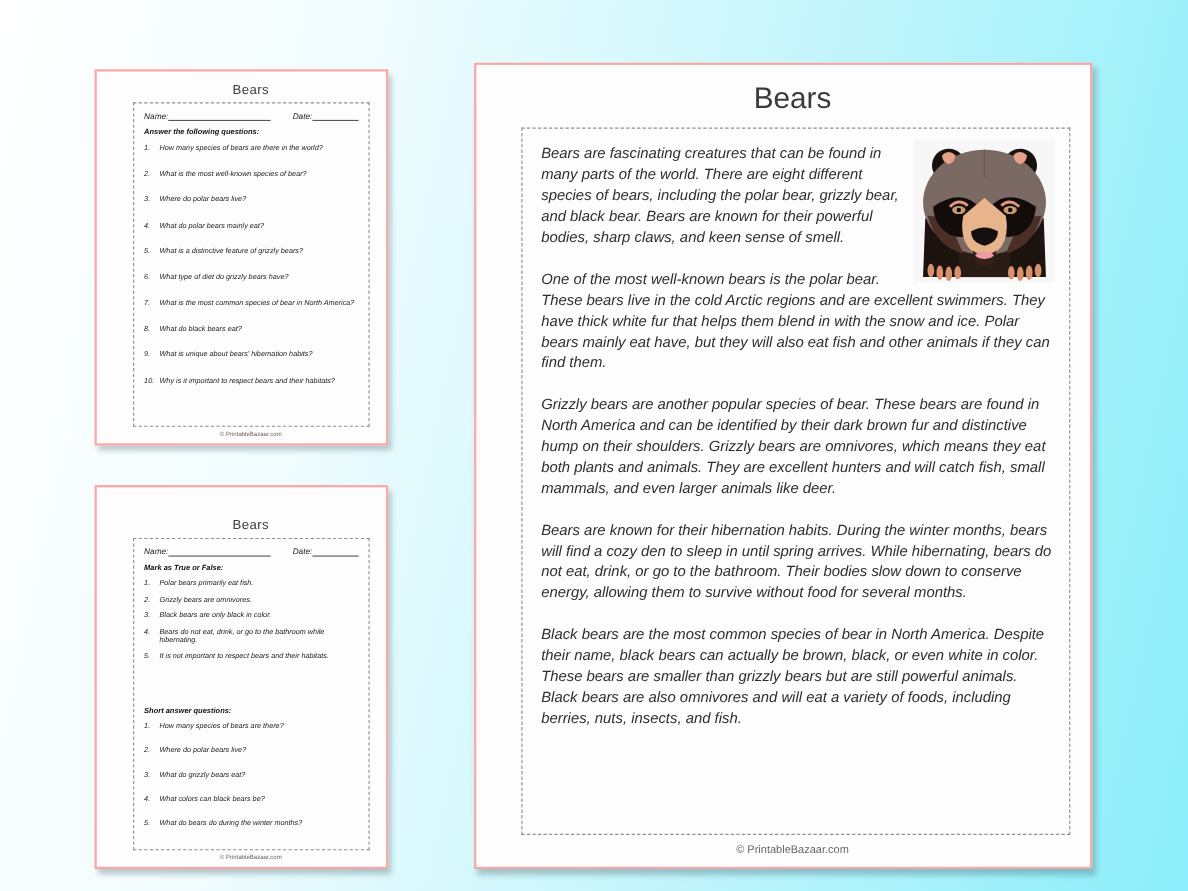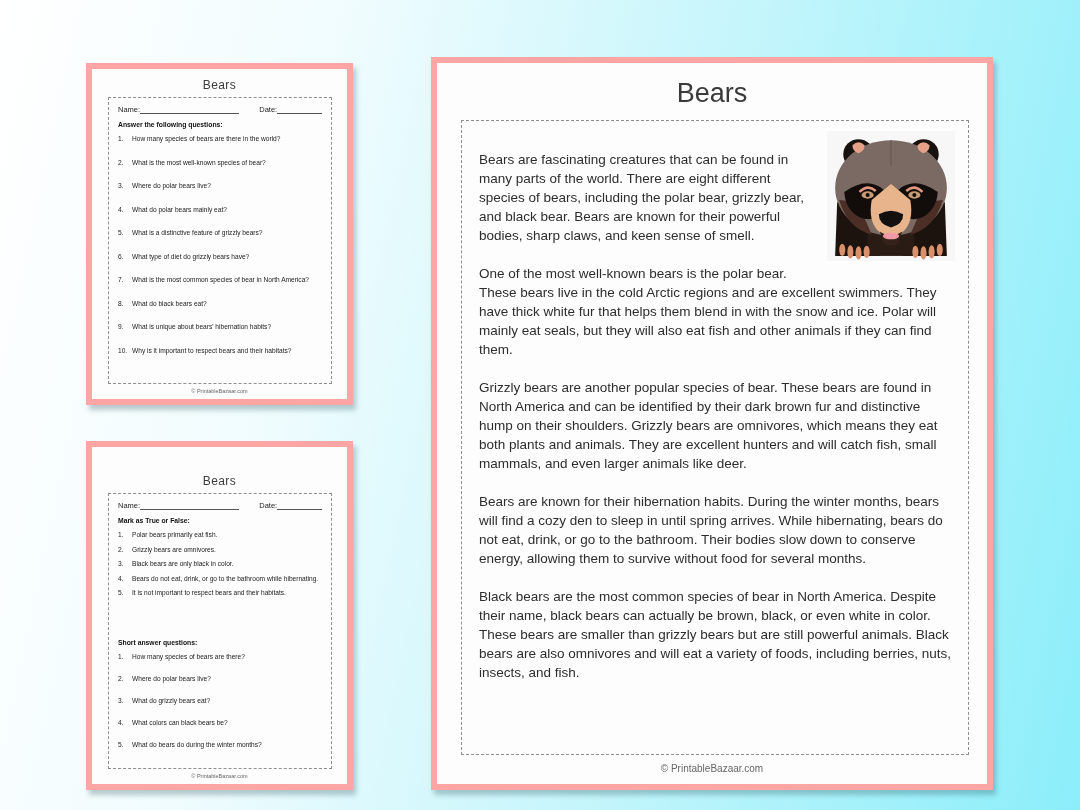--- a/index.html
+++ b/index.html
@@ -3,51 +3,51 @@
 <meta charset="utf-8">
 <style>
   html,body { margin:0; padding:0; }
   body {
     width:1080px; height:810px; position:relative; overflow:hidden;
     font-family:"Liberation Sans", sans-serif;
     background:linear-gradient(102deg, #ffffff 0%, #f0fcfe 28%, #c2f5fb 62%, #8beefa 100%);
   }
   .panel {
     position:absolute; box-sizing:border-box; background:#fdfdfd;
-    border:6px solid #fca5a5; box-shadow:3px 5px 5px rgba(40,80,90,0.30);
-    display:flex; flex-direction:column;
+    border:2px solid #fca5a5; box-shadow:3px 5px 5px rgba(40,80,90,0.30);
+    display:flex; flex-direction:column;padding-left:17px;
   }
   #ws1 { left:86px; top:63px;  width:267px; height:342px; }
   #ws2 { left:86px; top:441px; width:267px; height:349px; }
   #passage { left:431px; top:57px; width:562px; height:733px; }
 
   
   .ws-title { margin:9px 0 2px; text-align:center; font-size:12px; font-weight:400; color:#3c3c3c; letter-spacing:0.4px; }
   #ws2 .ws-title { margin-top:27px; }
-  .dashed { border:1px dashed #8f8f8f; }
+  .dashed { border:1px dashed #8f8f8f;font-style:italic; }
   .ws-dashed { flex:1; margin:3px 15px 2px 16px; padding:6px 9px 4px 9px; overflow:hidden; }
   .namedate { display:flex; align-items:flex-end; font-size:7.5px; color:#1d1d1d; margin:1px 0 7px; }
   .line { border-bottom:1px solid #555; height:7px; }
   .name-line { width:104px; margin-right:20px; }
   .date-line { width:47px; }
   .ws-heading { font-size:6.8px; font-weight:700; color:#111; margin:0 0 7px; }
   .sa-heading { margin-top:42px; }
   .qlist { list-style:none; margin:0; padding:0; font-size:6.6px; line-height:8px; color:#222; counter-reset:q; }
   .qlist li { counter-increment:q; display:flex; }
   .qlist li::before { content:counter(q) "."; flex:0 0 14px; }
   .qlist-wide li  { margin-bottom:15.5px; }
   .qlist-tight li { margin-bottom:6.5px; }
   .qlist-mid li   { margin-bottom:14px; }
   .ws-footer { text-align:center; font-size:5.5px; color:#666; line-height:11px; height:13px; }
 
   
   .passage-title { margin:15px 0 2px; text-align:center; font-size:27px; font-weight:400; color:#3a3a3a; }
   .passage-dashed { flex:1; margin:9px 18px 0 24px; padding:13px 13px 6px 17px;
     font-size:13.5px; line-height:19px; color:#2d2d2d; overflow:hidden; }
-  .passage-dashed p { margin:16px 0 19px; }
+  .passage-dashed p { margin:0 0 19px; }
   .bear-img { float:right; width:128px; height:130px; margin:-3px 0 6px 12px; }
   .bear-img svg { width:100%; height:100%; display:block; }
   .passage-footer { text-align:center; font-size:10px; color:#666; padding:8px 0 10px; }
 </style>
 </head>
 <body>
 
 <div class="stage">
 
   <section class="panel" id="ws1">
@@ -151,21 +151,21 @@
             <ellipse cx="31" cy="120" rx="3" ry="6.5"></ellipse>
             <ellipse cx="39" cy="119" rx="3" ry="6"></ellipse>
             <ellipse cx="87" cy="119" rx="3" ry="6"></ellipse>
             <ellipse cx="95" cy="120" rx="3" ry="6.5"></ellipse>
             <ellipse cx="103" cy="119" rx="3" ry="6.5"></ellipse>
             <ellipse cx="111" cy="117" rx="3" ry="6"></ellipse>
           </g>
         </svg>
       </span>
       <p>Bears are fascinating creatures that can be found in many parts of the world. There are eight different species of bears, including the polar bear, grizzly bear, and black bear. Bears are known for their powerful bodies, sharp claws, and keen sense of smell.</p>
-      <p>One of the most well-known bears is the polar bear. These bears live in the cold Arctic regions and are excellent swimmers. They have thick white fur that helps them blend in with the snow and ice. Polar will mainly eat seals, but they will also eat fish and other animals if they can find them.</p>
+      <p>One of the most well-known bears is the polar bear. These bears live in the cold Arctic regions and are excellent swimmers. They have thick white fur that helps them blend in with the snow and ice. Polar bears mainly eat have, but they will also eat fish and other animals if they can find them.</p>
       <p>Grizzly bears are another popular species of bear. These bears are found in North America and can be identified by their dark brown fur and distinctive hump on their shoulders. Grizzly bears are omnivores, which means they eat both plants and animals. They are excellent hunters and will catch fish, small mammals, and even larger animals like deer.</p>
       <p>Bears are known for their hibernation habits. During the winter months, bears will find a cozy den to sleep in until spring arrives. While hibernating, bears do not eat, drink, or go to the bathroom. Their bodies slow down to conserve energy, allowing them to survive without food for several months.</p>
       <p>Black bears are the most common species of bear in North America. Despite their name, black bears can actually be brown, black, or even white in color. These bears are smaller than grizzly bears but are still powerful animals. Black bears are also omnivores and will eat a variety of foods, including berries, nuts, insects, and fish.</p>
     </div>
     <div class="passage-footer">© PrintableBazaar.com</div>
   </section>
 
 </div>
 
 </body></html>

